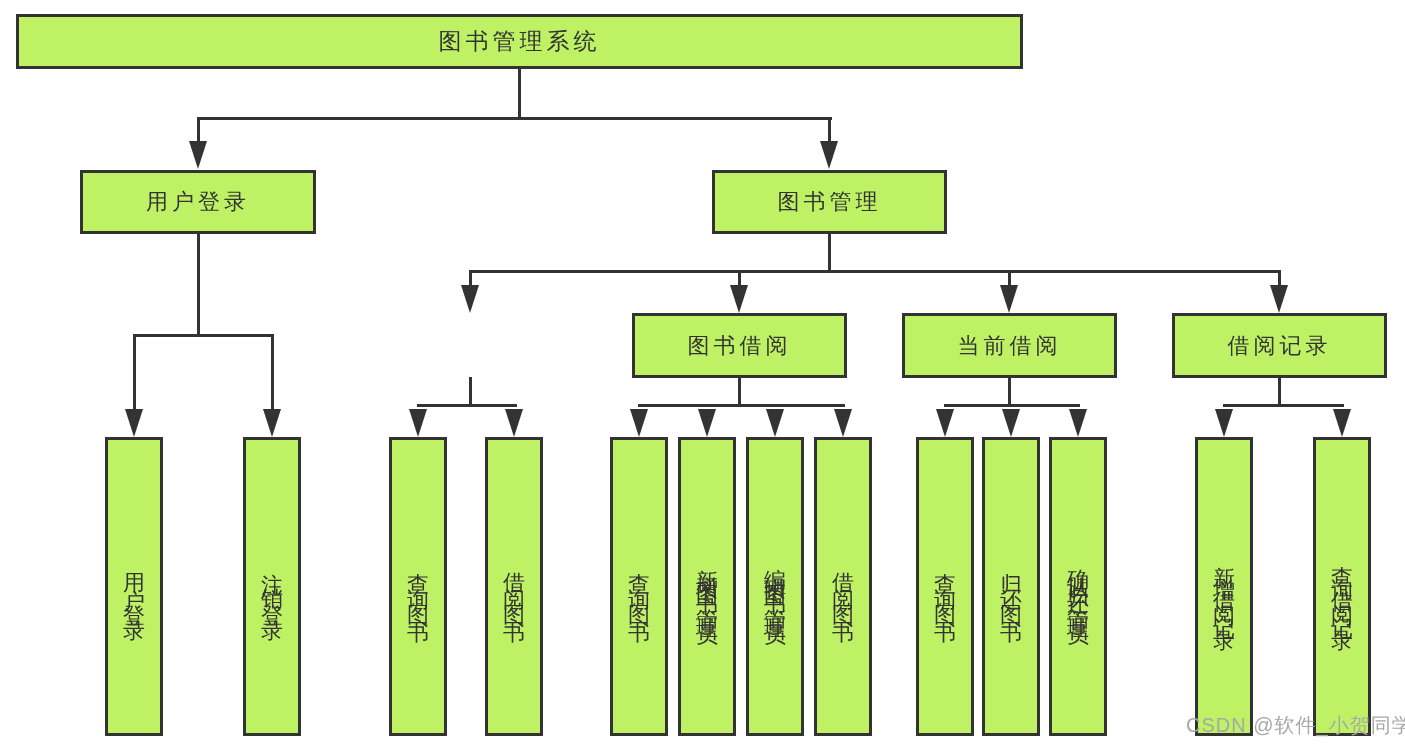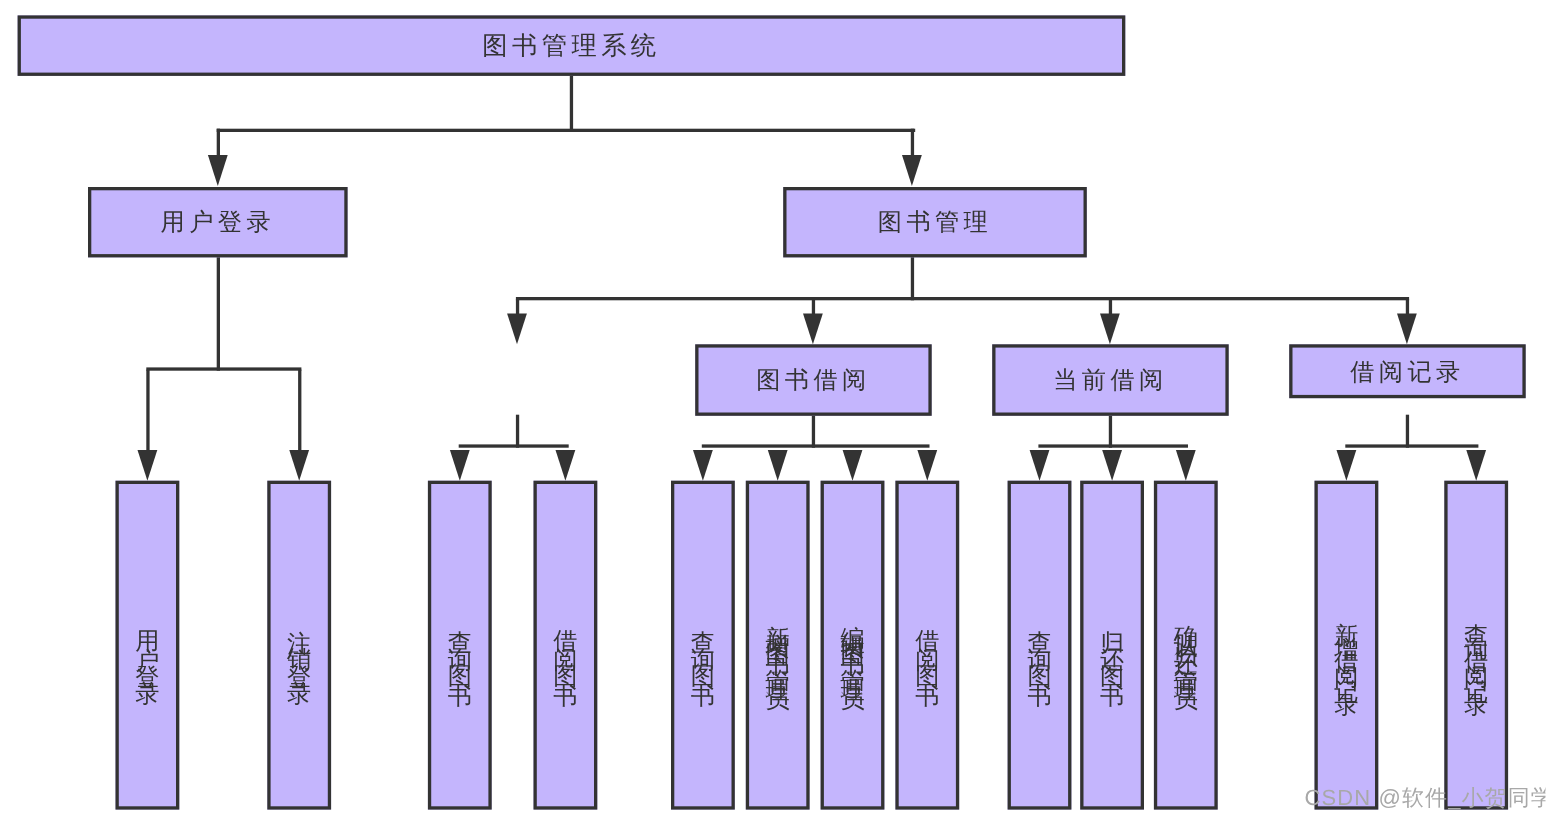--- a/index.html
+++ b/index.html
@@ -8,21 +8,21 @@
   body {
     width:1405px; height:747px;
     font-family:"Liberation Sans","DejaVu Sans",sans-serif;
     overflow:hidden;
   }
   .stage { position:relative; width:1405px; height:747px; background:#ffffff; }
 
   .node {
     position:absolute;
     border:3px solid var(--line);
-    background:#c4b5fd;
+    background:#bef264;
     display:flex; align-items:center; justify-content:center;
   }
   .lbl {
     font-size:22px; color:var(--text);
     letter-spacing:4px; white-space:nowrap;
   }
   .root .lbl { font-size:23px; }
 
   .leaf .lbl {
     writing-mode:vertical-rl;
@@ -101,31 +101,31 @@
   <div class="arrow" style="left:1215px;top:409px"></div>
   <div class="arrow" style="left:1333px;top:409px"></div>
 
   <div class="node root" style="left:16px;top:14px;width:1007px;height:55px">
     <span class="lbl">图书管理系统</span>
   </div>
 
   <div class="node" style="left:80px;top:170px;width:236px;height:64px">
     <span class="lbl">用户登录</span>
   </div>
-  <div class="node" style="left:712px;top:170px;width:276px;height:64px">
+  <div class="node" style="left:712px;top:170px;width:235px;height:64px">
     <span class="lbl">图书管理</span>
   </div>
 
   <div class="node" style="left:902px;top:313px;width:215px;height:65px">
     <span class="lbl">当前借阅</span>
   </div>
   <div class="node" style="left:632px;top:313px;width:215px;height:65px">
     <span class="lbl">图书借阅</span>
   </div>
-  <div class="node" style="left:1172px;top:313px;width:215px;height:49px">
+  <div class="node" style="left:1172px;top:313px;width:215px;height:65px">
     <span class="lbl">借阅记录</span>
   </div>
 
   <div class="node leaf" style="left:105px;top:437px;width:58px;height:299px">
     <span class="lbl">用户登录</span>
   </div>
   <div class="node leaf" style="left:243px;top:437px;width:58px;height:299px">
     <span class="lbl">注销登录</span>
   </div>
 

